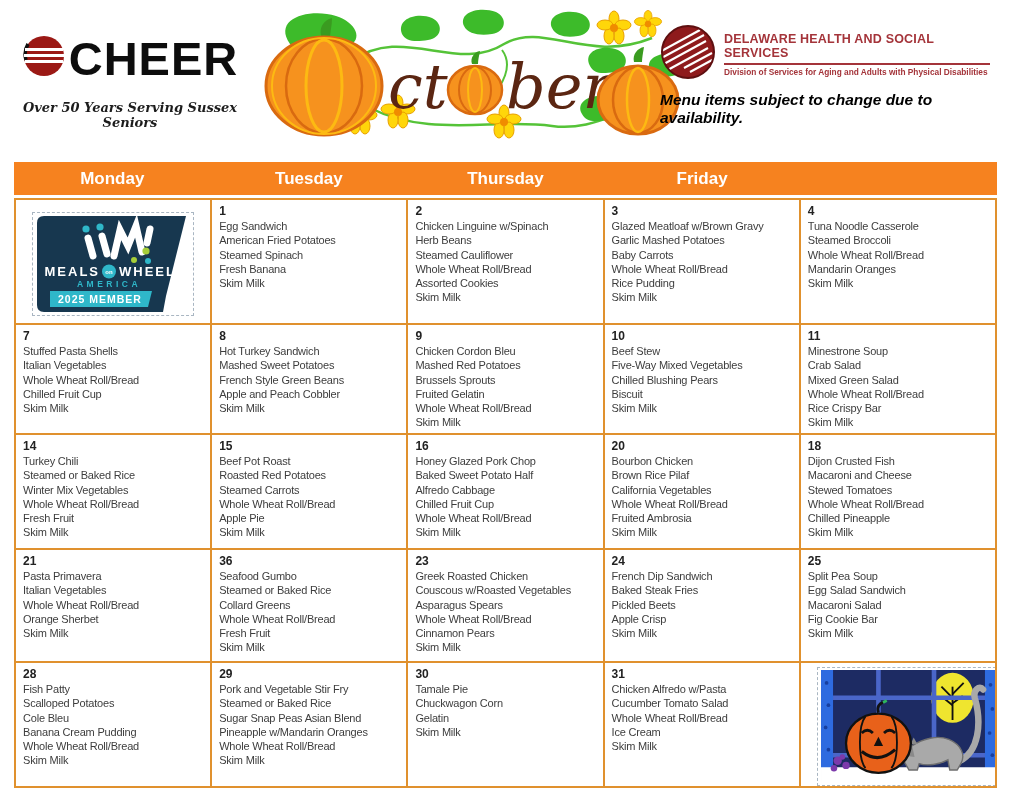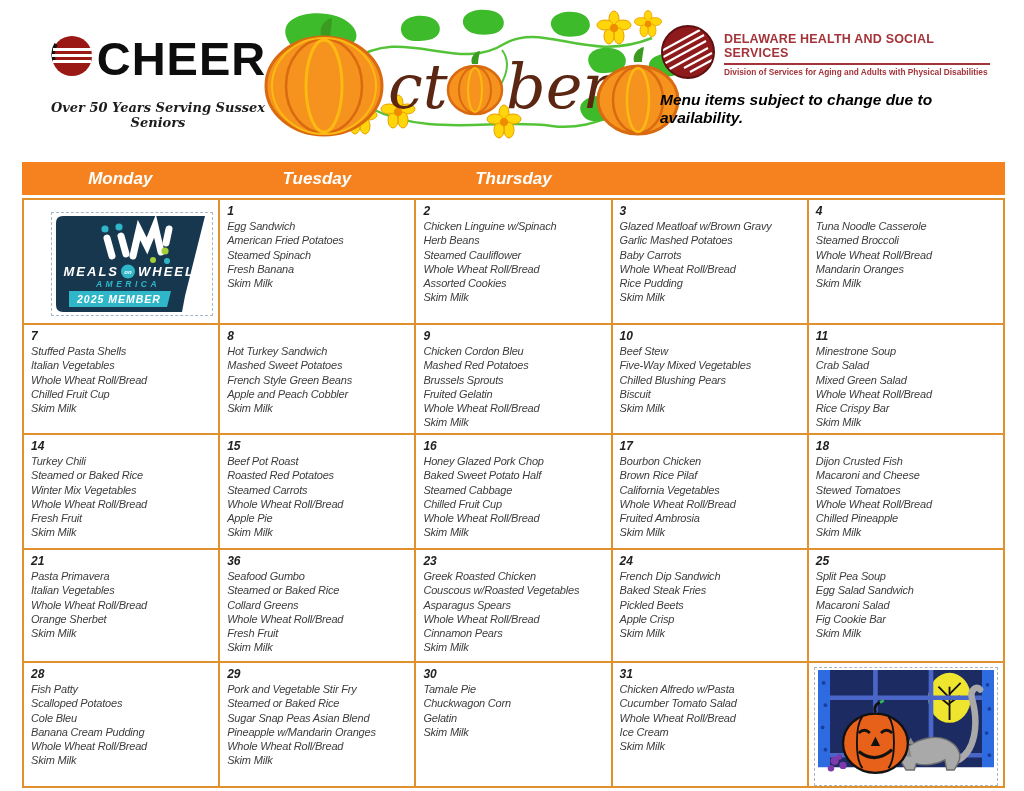--- a/index.html
+++ b/index.html
@@ -3,54 +3,54 @@
 <meta charset="utf-8">
 <style>
   * { margin:0; padding:0; box-sizing:border-box; }
   html,body { width:1024px; height:791px; background:#fff; overflow:hidden;
     font-family:"Liberation Sans", sans-serif; }
   .page { position:relative; width:1024px; height:791px; background:#fff; }
 
   
   .header { position:relative; height:160px; }
 
-  .cheer { position:absolute; left:38px; top:34px; width:240px; text-align:center; }
+  .cheer { position:absolute; left:10px; top:34px; width:240px; text-align:center; }
   .cheer-row { display:flex; align-items:center; justify-content:center; gap:3px; }
   .cheer-name { font-size:47px; font-weight:bold; letter-spacing:1px; color:#0d0d0d; line-height:1; }
   .cheer-tag { font-family:"DejaVu Serif", serif; font-style:italic; font-weight:bold;
     font-size:13px; color:#1c1c1c; margin-top:18px; }
 
   .october-art { position:absolute; left:252px; top:6px; width:436px; height:148px; }
 
   .dhss { position:absolute; left:660px; top:24px; width:330px; }
   .dhss-top { display:flex; gap:8px; align-items:flex-start; }
   .dhss-texts { flex:1; padding-top:8px; }
   .dhss-title { color:#A4343A; font-weight:bold; font-size:12.5px; letter-spacing:.2px; }
   .dhss-rule { height:2px; background:#A4343A; margin:3px 0 2px 0; }
   .dhss-sub { color:#A4343A; font-weight:bold; font-size:8.3px; }
   .dhss-quote { font-family:"DejaVu Serif", serif; font-style:italic; font-weight:bold;
     font-size:13.5px; color:#1b1b1b; line-height:1.25; margin-top:10px; }
   .dhss-notice { font-weight:bold; font-style:italic; font-size:15.5px; color:#000; margin-top:7px; }
 
   
-  .cal { position:absolute; left:22px; top:162px; width:983px;font-style:italic; }
+  .cal { position:absolute; left:14px; top:162px; width:983px; }
   .day-row { display:grid; grid-template-columns:repeat(5,1fr); background:#F6821F; height:33px;
     align-items:center; }
   .day-h { color:#fff; font-weight:bold; font-size:17px; text-align:center; }
 
   .grid { display:grid; grid-template-columns:repeat(5,1fr);
     grid-template-rows:125px 110px 115px 113px 125px; margin-top:3px;
     border-left:2px solid #E0912E; border-top:2px solid #E0912E; }
   .cell { border-right:2px solid #E0912E; border-bottom:2px solid #E0912E;
     padding:4px 5px 0 7px; overflow:hidden; background:#fff; }
   .daynum { font-weight:bold; font-size:12px; color:#222; margin-bottom:1px; }
   .mi { font-size:11px; line-height:14.3px; color:#3d3d3d; letter-spacing:-0.2px;
     white-space:nowrap; }
 
-  .imgcell { display:flex; align-items:center; justify-content:flex-end;padding-left:16px; }
+  .imgcell { display:flex; align-items:center; justify-content:flex-start;padding-left:16px; }
   .dashed { border:1px dashed #a9b6c2; background:#fff; }
   .mow-wrap { width:162px; height:104px; padding:3px; }
   .cat-wrap { width:184px; height:119px; padding:2px; }
 </style>
 </head>
 <body>
 
 <div class="page">
 
   <div class="header">
@@ -197,20 +197,21 @@
       </div>
       <div class="dhss-notice">Menu items subject to change due to availability.</div>
     </div>
   </div>
 
   <div class="cal">
     <div class="day-row">
         <div class="day-h">Monday</div>
         <div class="day-h">Tuesday</div>
         <div class="day-h">Thursday</div>
+        <div class="day-h">Friday</div>
       </div>
     <div class="grid">
         <div class="cell imgcell">
     <div class="mow-wrap dashed">
       <svg width="154" height="96" viewBox="0 0 154 96">
         <path d="M8,0 H150 L130,80 L127,96 H8 Q1,96 1,89 V7 Q1,0 8,0 Z" fill="#17374F"></path>
 
         <g stroke="#fff" stroke-width="7" stroke-linecap="round" fill="none">
           <line x1="52" y1="22" x2="57" y2="40"></line>
           <line x1="66" y1="20" x2="71" y2="38"></line>
@@ -325,27 +326,27 @@
           <div class="mi">Roasted Red Potatoes</div>
           <div class="mi">Steamed Carrots</div>
           <div class="mi">Whole Wheat Roll/Bread</div>
           <div class="mi">Apple Pie</div>
           <div class="mi">Skim Milk</div>
         </div>
         <div class="cell">
           <div class="daynum">16</div>
           <div class="mi">Honey Glazed Pork Chop</div>
           <div class="mi">Baked Sweet Potato Half</div>
-          <div class="mi">Steamed Cabbage</div>
+          <div class="mi">Alfredo Cabbage</div>
           <div class="mi">Chilled Fruit Cup</div>
           <div class="mi">Whole Wheat Roll/Bread</div>
           <div class="mi">Skim Milk</div>
         </div>
         <div class="cell">
-          <div class="daynum">17</div>
+          <div class="daynum">20</div>
           <div class="mi">Bourbon Chicken</div>
           <div class="mi">Brown Rice Pilaf</div>
           <div class="mi">California Vegetables</div>
           <div class="mi">Whole Wheat Roll/Bread</div>
           <div class="mi">Fruited Ambrosia</div>
           <div class="mi">Skim Milk</div>
         </div>
         <div class="cell">
           <div class="daynum">18</div>
           <div class="mi">Dijon Crusted Fish</div>

